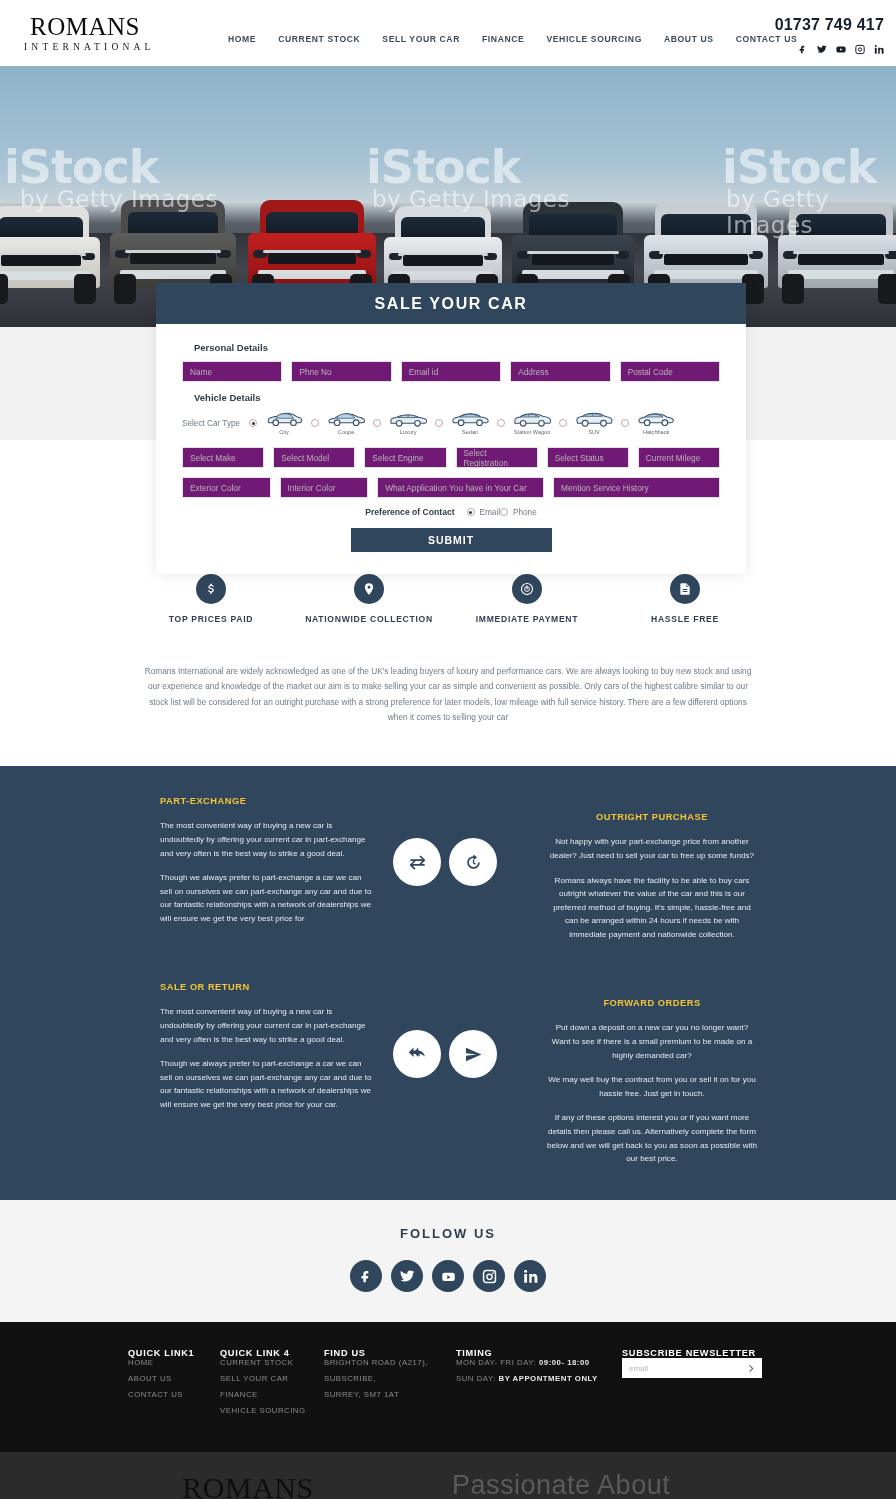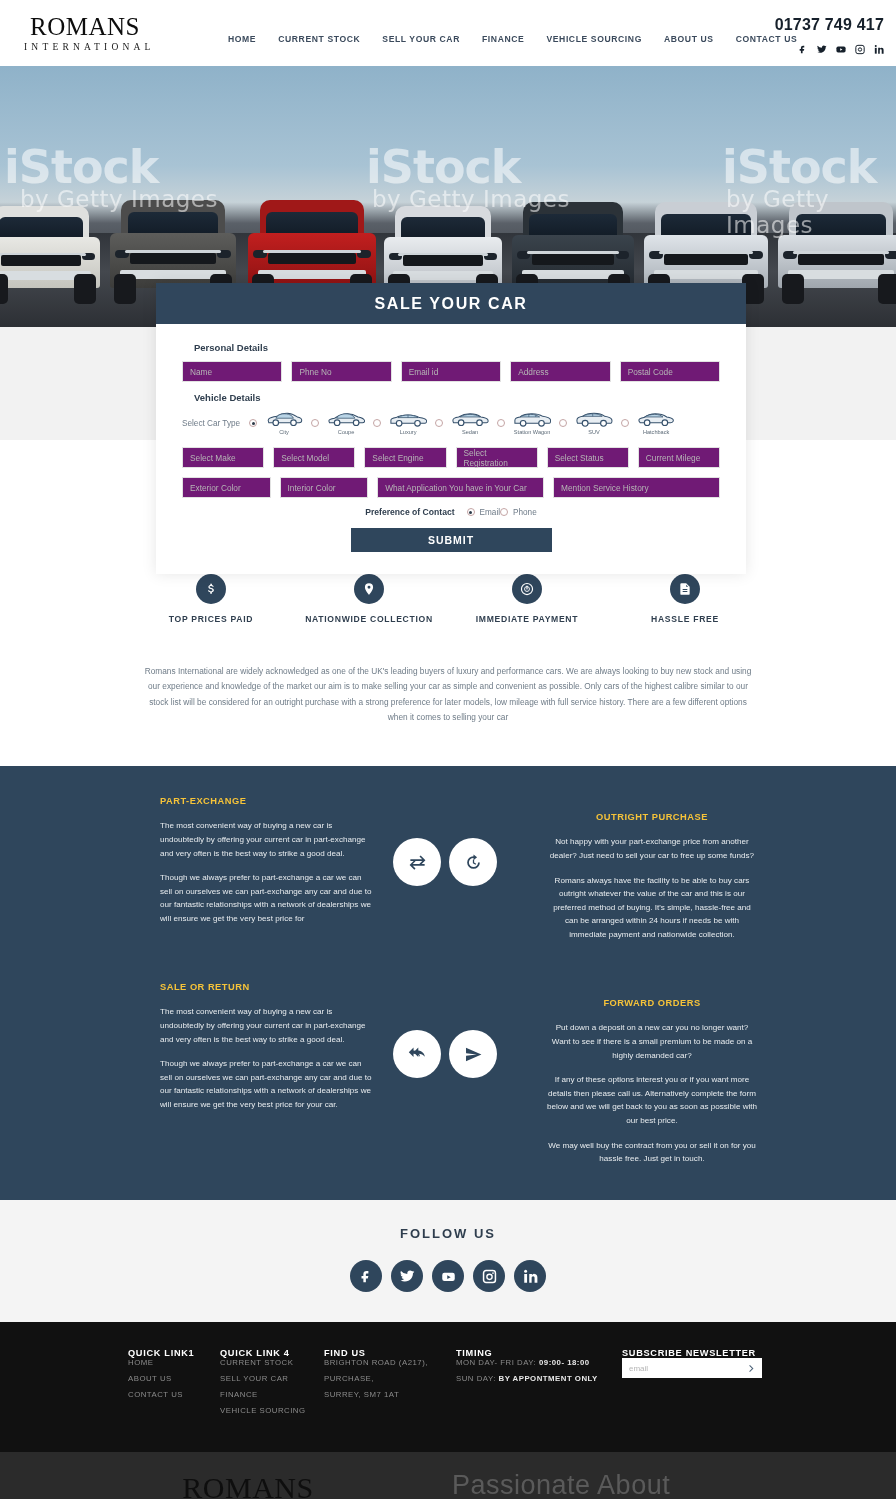--- a/index.html
+++ b/index.html
@@ -615,22 +615,22 @@
         </div>
         <div class="circ">
           <svg viewBox="0 0 24 24">
               <path d="M2.5 20.5L22 12 2.5 3.5l.1 6.9L16 12 2.6 13.6z"></path>
             </svg>
         </div>
       </div>
       <div class="opt-right">
         <div class="opt-head">FORWARD ORDERS</div>
         <div class="opt-p">Put down a deposit on a new car you no longer want? Want to see if there is a small premium to be made on a highly demanded car?</div>
+        <div class="opt-p">We may well buy the contract from you or sell it on for you hassle free. Just get in touch.</div>
         <div class="opt-p">If any of these options interest you or if you want more details then please call us. Alternatively complete the form below and we will get back to you as soon as possible with our best price.</div>
-        <div class="opt-p">We may well buy the contract from you or sell it on for you hassle free. Just get in touch.</div>
       </div>
     </div>
   </div>
 
   <div class="follow">
     <div class="follow-title">FOLLOW US</div>
     <div class="follow-icons">
       <div class="soc">
           <svg viewBox="0 0 24 24">
             <path d="M15 3h-3a5 5 0 00-5 5v3H4v4h3v6h4v-6h3l1-4h-4V8a1 1 0 011-1h3z"></path>
@@ -675,21 +675,21 @@
       <div class="fcol c2">
         <div class="fhead">QUICK LINK 4</div>
         <a class="flink" href="#">CURRENT STOCK</a>
         <a class="flink" href="#">SELL YOUR CAR</a>
         <a class="flink" href="#">FINANCE</a>
         <a class="flink" href="#">VEHICLE SOURCING</a>
       </div>
       <div class="fcol c3">
         <div class="fhead">FIND US</div>
         <div class="ftext">BRIGHTON ROAD (A217),</div>
-        <div class="ftext">PURCHASE,</div>
+        <div class="ftext">SUBSCRIBE,</div>
         <div class="ftext">SURREY, SM7 1AT</div>
       </div>
       <div class="fcol c4">
         <div class="fhead">TIMING</div>
         <div class="ftext">
           <span>MON DAY- FRI DAY:</span>
           <b>09:00- 18:00</b>
         </div>
         <div class="ftext">
           <span>SUN DAY:</span>

